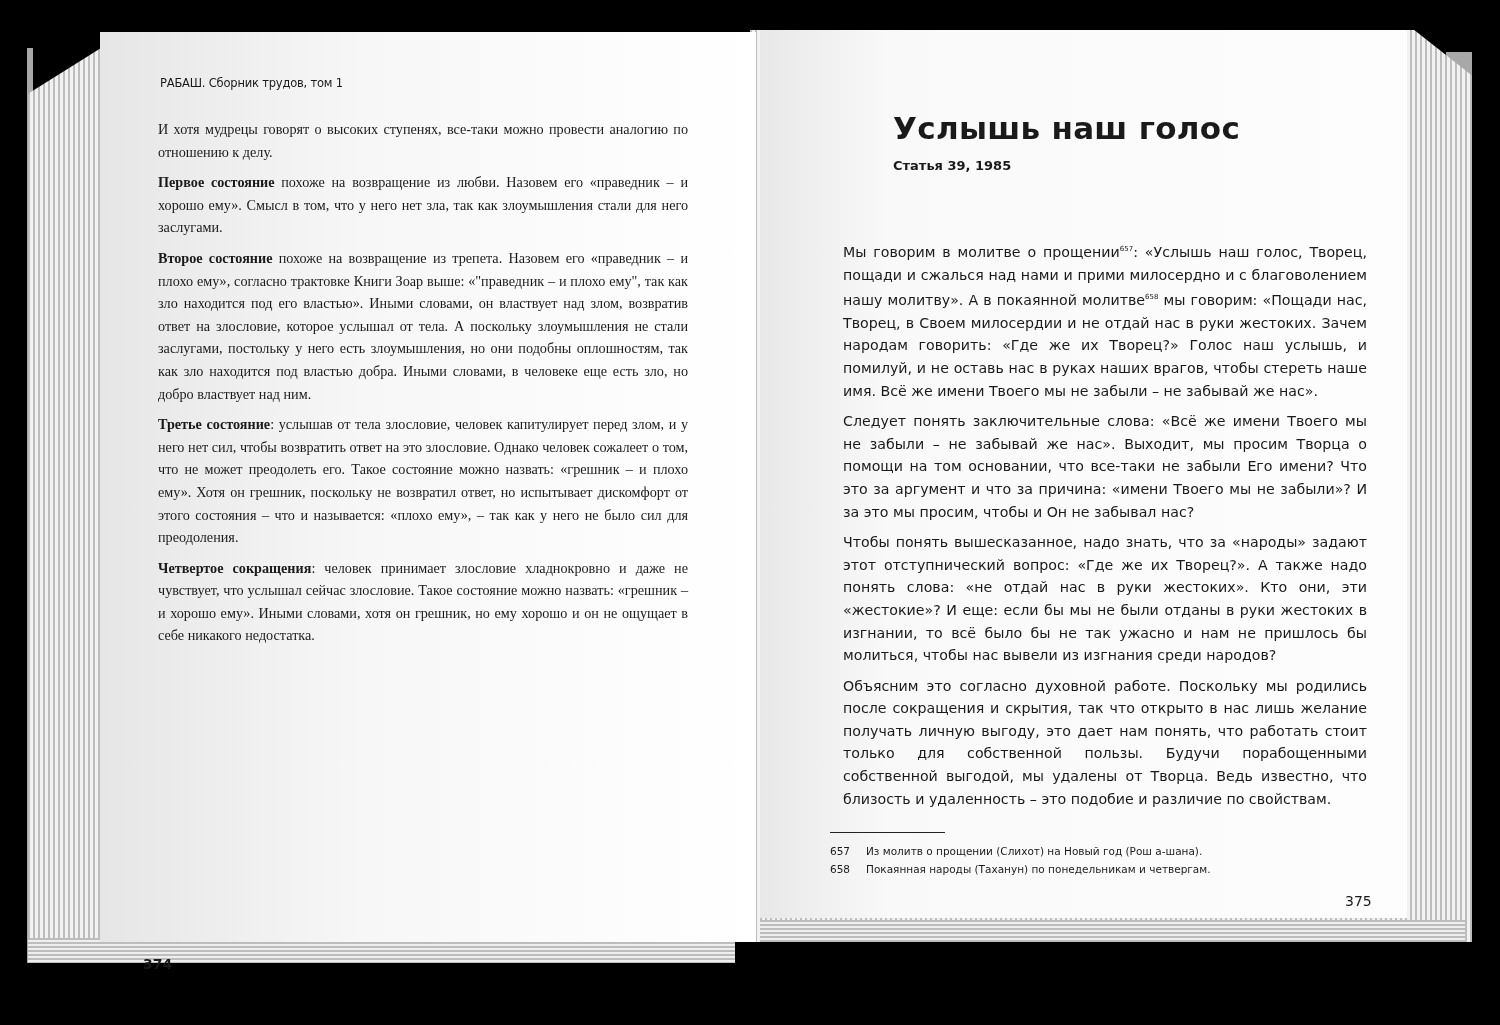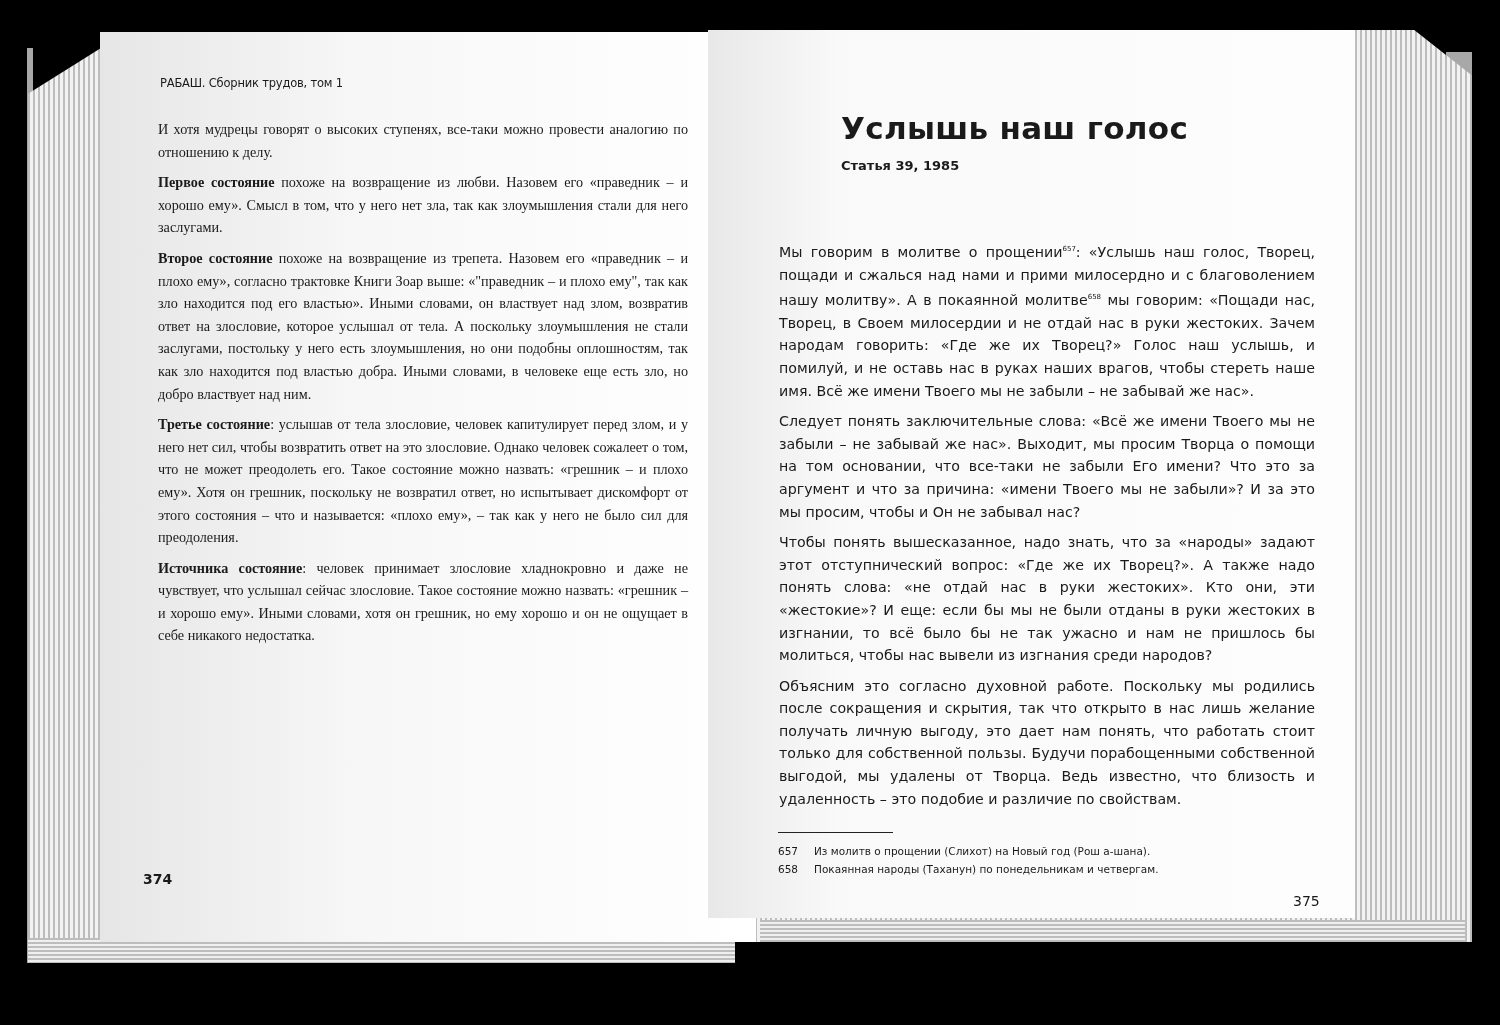--- a/index.html
+++ b/index.html
@@ -32,47 +32,47 @@
     position: absolute; left: 1446px; top: 52px; width: 26px; height: 890px; background: #a8a8a8;
   }
   .page {
     position: absolute; box-sizing: border-box;
   }
   .page-left {
     left: 100px; top: 32px; width: 656px; height: 910px;
     background: linear-gradient(90deg, #e6e6e6 0%, #f7f7f7 40%, #ffffff 100%);
   }
   .page-right {
-    left: 708px; top: 30px; width: 647px; height: 888px;
+    left: 760px; top: 30px; width: 647px; height: 888px;
     background: linear-gradient(90deg, #e8e8e8 0%, #f9f9f9 20%, #fdfdfd 100%);
   }
   .spine-gap {
     position: absolute; left: 735px; top: 942px; width: 50px; height: 40px; background: #000;
   }
   .running-head {
     position: absolute; left: 60px; top: 44px; font-size: 11.5px; letter-spacing: -0.2px; text-align: center;
   }
   .left-body {
     position: absolute; left: 58px; top: 86px; width: 530px;
     font-size: 14.2px; line-height: 22.6px; text-align: justify; font-family: Liberation Serif, serif;
   }
   .left-body p { margin: 0 0 8px 0; }
   .left-body b { font-weight: bold; margin-top: 20px; }
-  .page-num-left { position: absolute; left: 43px; top: 839px; font-size: 14px; font-weight: bold; }
+  .page-num-left { position: absolute; left: 43px; top: 924px; font-size: 14px; font-weight: bold; }
   .title {
     position: absolute; left: 133px; top: 80px; font-size: 31px; font-weight: bold; letter-spacing: 0.3px;
   }
   .subtitle {
     position: absolute; left: 133px; top: 128px; font-size: 13px; font-weight: bold;
   }
   .right-body {
     position: absolute; left: 67px; top: 208px; width: 540px;
     font-size: 14.2px; line-height: 22.6px; text-align: justify;
   }
-  .right-body p { margin: 0 0 8px 4px; }
+  .right-body p { margin: 0 0 8px 16px; }
   sup { font-size: 7px; vertical-align: 6px; }
   .fn-rule {
     position: absolute; left: 70px; top: 802px; width: 115px; height: 1px; background: #222;
   }
   .footnotes {
     position: absolute; left: 70px; top: 812px; font-size: 10.5px; line-height: 18px;
   }
   .fn-row { display: flex; }
   .fn-num { width: 36px; }
   .page-num-right { position: absolute; left: 585px; top: 863px; font-size: 14px; }
@@ -87,21 +87,21 @@
 <div class="stack-right"></div>
 <div class="stack-right-bottom"></div>
 
 <div class="page page-left">
   <div class="running-head">РАБАШ. Сборник трудов, том 1</div>
   <div class="left-body">
     <p><b></b><span>И хотя мудрецы говорят о высоких ступенях, все-таки можно провести аналогию по отношению к делу.</span></p>
     <p><b>Первое состояние</b><span> похоже на возвращение из любви. Назовем его «праведник – и хорошо ему». Смысл в том, что у него нет зла, так как злоумышления стали для него заслугами.</span></p>
     <p><b>Второе состояние</b><span> похоже на возвращение из трепета. Назовем его «праведник – и плохо ему», согласно трактовке Книги Зоар выше: «"праведник – и плохо ему", так как зло находится под его властью». Иными словами, он властвует над злом, возвратив ответ на злословие, которое услышал от тела. А поскольку злоумышления не стали заслугами, постольку у него есть злоумышления, но они подобны оплошностям, так как зло находится под властью добра. Иными словами, в человеке еще есть зло, но добро властвует над ним.</span></p>
     <p><b>Третье состояние</b><span>: услышав от тела злословие, человек капитулирует перед злом, и у него нет сил, чтобы возвратить ответ на это злословие. Однако человек сожалеет о том, что не может преодолеть его. Такое состояние можно назвать: «грешник – и плохо ему». Хотя он грешник, поскольку не возвратил ответ, но испытывает дискомфорт от этого состояния – что и называется: «плохо ему», – так как у него не было сил для преодоления.</span></p>
-    <p><b>Источника состояние</b><span>: человек принимает злословие хладнокровно и даже не чувствует, что услышал сейчас злословие. Такое состояние можно назвать: «грешник – и хорошо ему». Иными словами, хотя он грешник, но ему хорошо и он не ощущает в себе никакого недостатка.</span></p>
+    <p><b>Четвертое сокращения</b><span>: человек принимает злословие хладнокровно и даже не чувствует, что услышал сейчас злословие. Такое состояние можно назвать: «грешник – и хорошо ему». Иными словами, хотя он грешник, но ему хорошо и он не ощущает в себе никакого недостатка.</span></p>
   </div>
   <div class="page-num-left">374</div>
 </div>
 
 <div class="page page-right">
   <div class="title">Услышь наш голос</div>
   <div class="subtitle">Статья 39, 1985</div>
   <div class="right-body">
     <p><span>Мы говорим в молитве о прощении</span><sup>657</sup><span>: «Услышь наш голос, Творец, пощади и сжалься над нами и прими милосердно и с благоволением нашу молитву». А в покаянной молитве</span><sup>658</sup><span> мы говорим: «Пощади нас, Творец, в Своем милосердии и не отдай нас в руки жестоких. Зачем народам говорить: «Где же их Творец?» Голос наш услышь, и помилуй, и не оставь нас в руках наших врагов, чтобы стереть наше имя. Всё же имени Твоего мы не забыли – не забывай же нас».</span></p>
     <p>Следует понять заключительные слова: «Всё же имени Твоего мы не забыли – не забывай же нас». Выходит, мы просим Творца о помощи на том основании, что все-таки не забыли Его имени? Что это за аргумент и что за причина: «имени Твоего мы не забыли»? И за это мы просим, чтобы и Он не забывал нас?</p>

